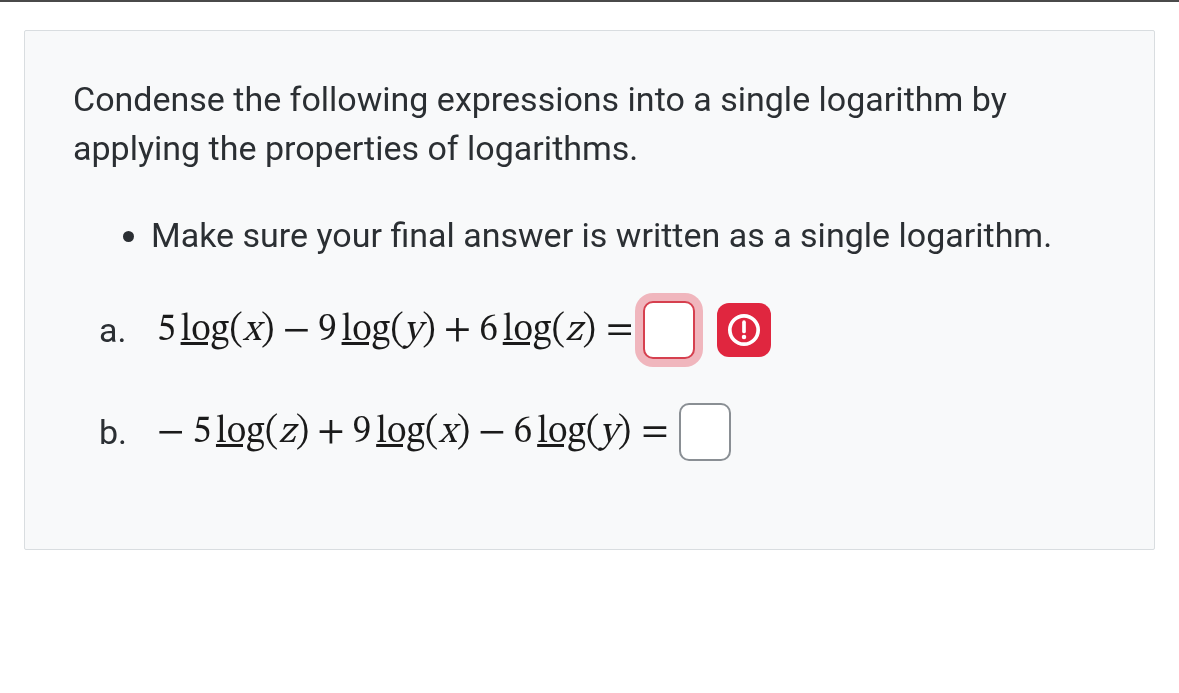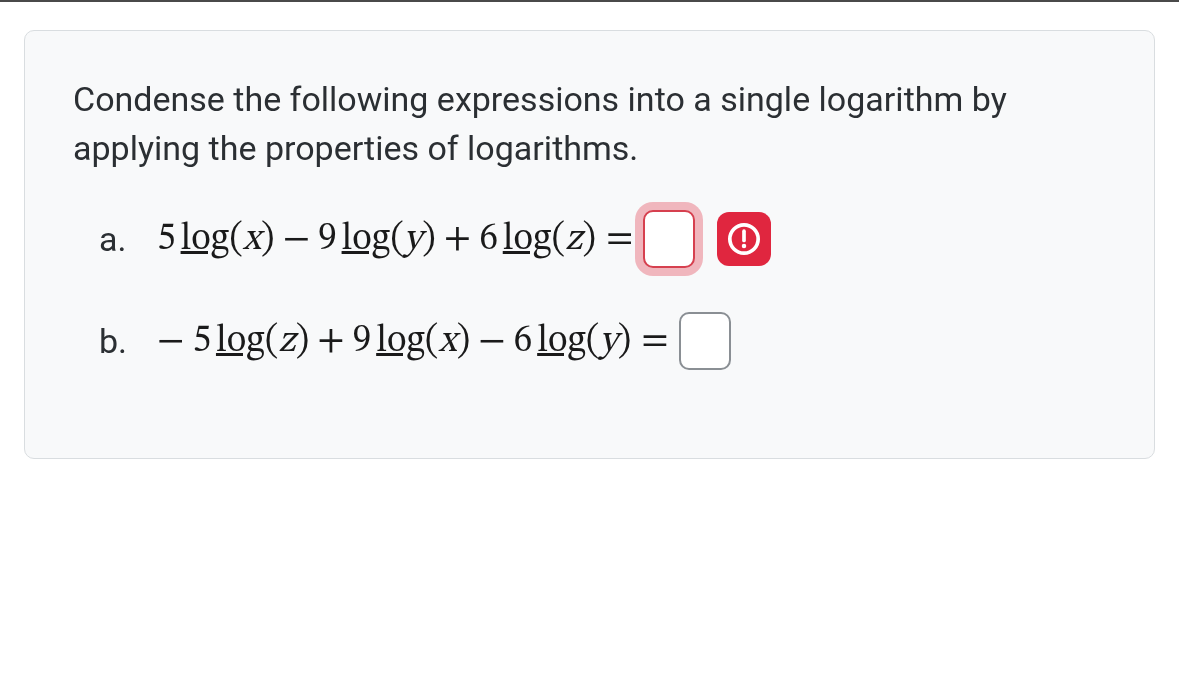--- a/index.html
+++ b/index.html
@@ -14,21 +14,21 @@
   }
   .hr-top {
     border: none;
     border-top: 2px solid #4a4a4a;
     margin: 0;
   }
   .card {
     margin: 28px 24px 0 24px;
     background: #f8f9fa;
     border: 1px solid #d9dde0;
-    border-radius: 10px;
+    border-radius: 2px;
     padding: 44px 48px;
     color: #2b2f33;
   }
   .intro {
     font-size: 34px;
     line-height: 1.45;
     margin: 0 0 36px 0;
     font-weight: 400;
     color: #2b2f33;
   }
@@ -106,20 +106,23 @@
 </style>
 </head>
 <body>
 
 <hr class="hr-top">
 
 <div class="card">
 
   <p class="intro">Condense the following expressions into a single logarithm by applying the properties of logarithms.</p>
 
+  <ul class="hint">
+    <li>Make sure your final answer is written as a single logarithm.</li>
+  </ul>
 
   <div class="problems">
 
     <div class="prow">
       <span class="plabel">a.</span>
       <span class="math">
         <span class="num">5</span> <b class="log">log</b>(<span class="var">x</span>)
         <span class="op">−</span>
         <span class="num">9</span> <b class="log">log</b>(<span class="var">y</span>)
         <span class="op">+</span>

